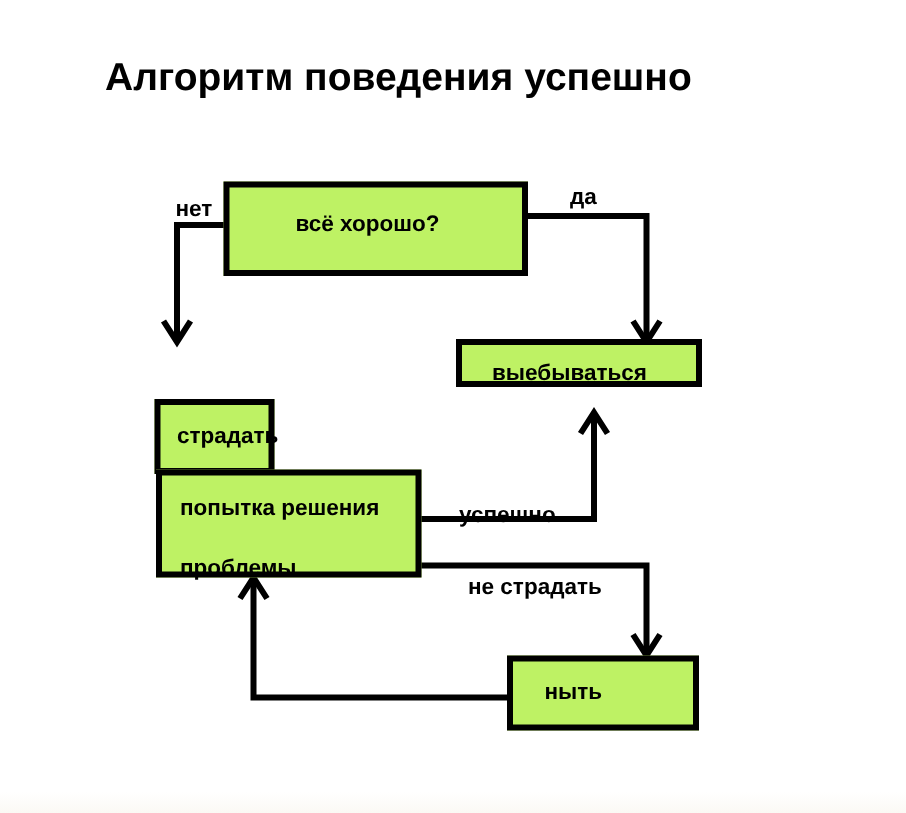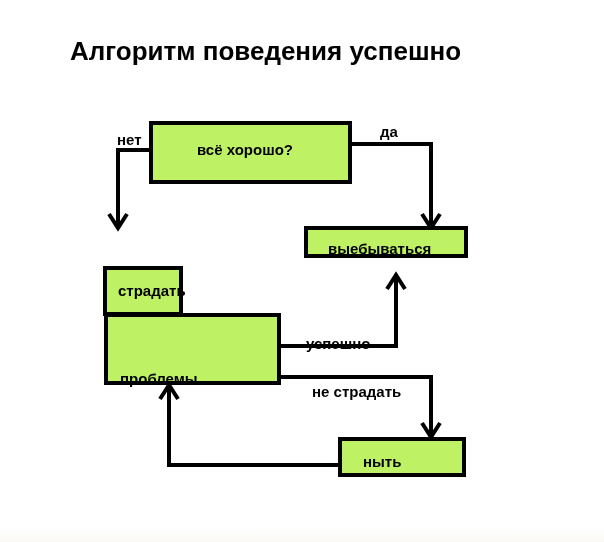--- a/index.html
+++ b/index.html
@@ -45,23 +45,24 @@
 <div class="node" style="left:149px; top:121px; width:203px; height:63px;">
   <span style="left:44px; top:16px;">всё хорошо?</span>
 </div>
 <div class="node" style="left:103px; top:228px; width:80px; height:50px;margin-top:38px;">
   <span style="left:11px; top:12px;">страдать</span>
 </div>
 <div class="node" style="left:304px; top:226px; width:164px; height:32px;">
   <span style="left:20px; top:10px;">выебываться</span>
 </div>
 <div class="node" style="left:104px; top:313px; width:177px; height:72px;">
+  <span style="left:12px; top:13px;">попытка решения</span>
   <span style="left:12px; top:53px;text-align:center;">проблемы</span>
 </div>
-<div class="node" style="left:338px; top:437px; width:128px; height:40px;">
+<div class="node" style="left:338px; top:437px; width:128px; height:50px;">
   <span style="left:21px; top:12px;">ныть</span>
 </div>
 
 <div class="lbl" style="left:117px; top:131px;">нет</div>
 <div class="lbl" style="left:380px; top:123px;">да</div>
 <div class="lbl" style="left:306px; top:335px;">успешно</div>
 <div class="lbl" style="left:312px; top:383px;">не страдать</div>
 
 <div class="fade"></div>
 

